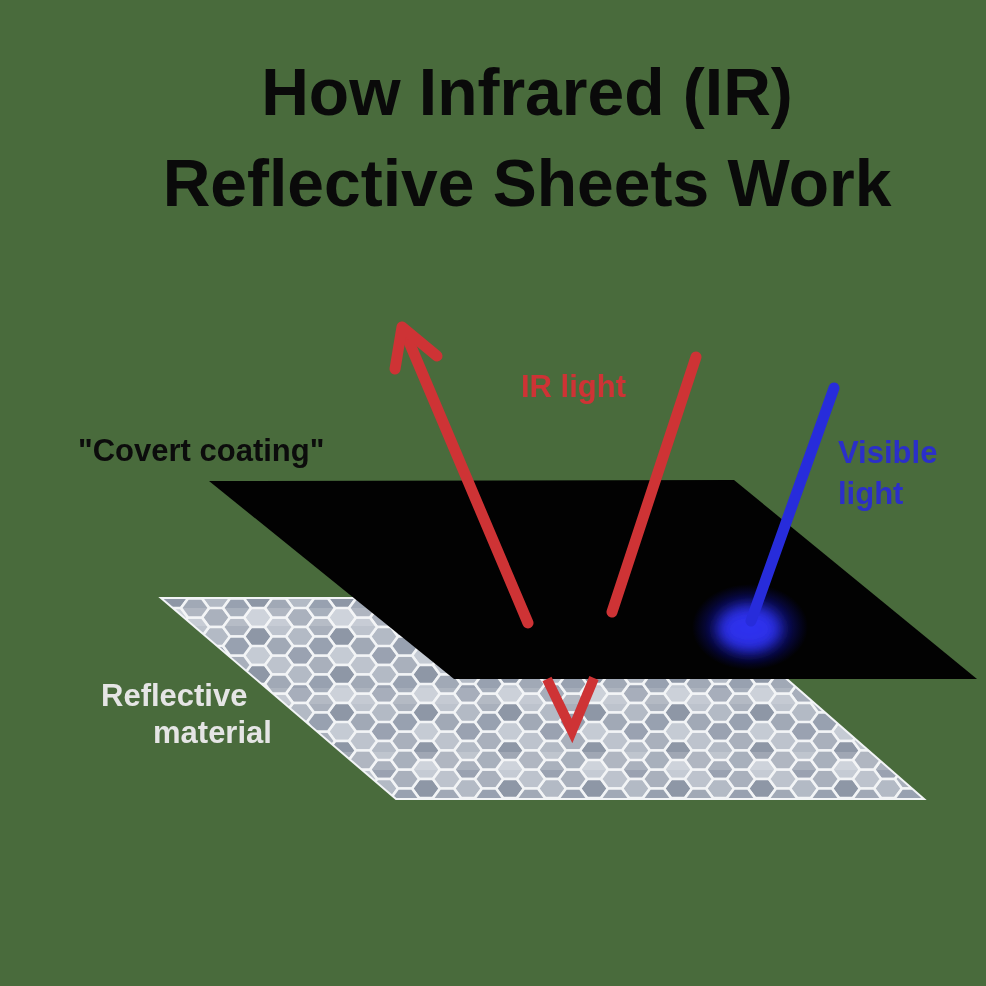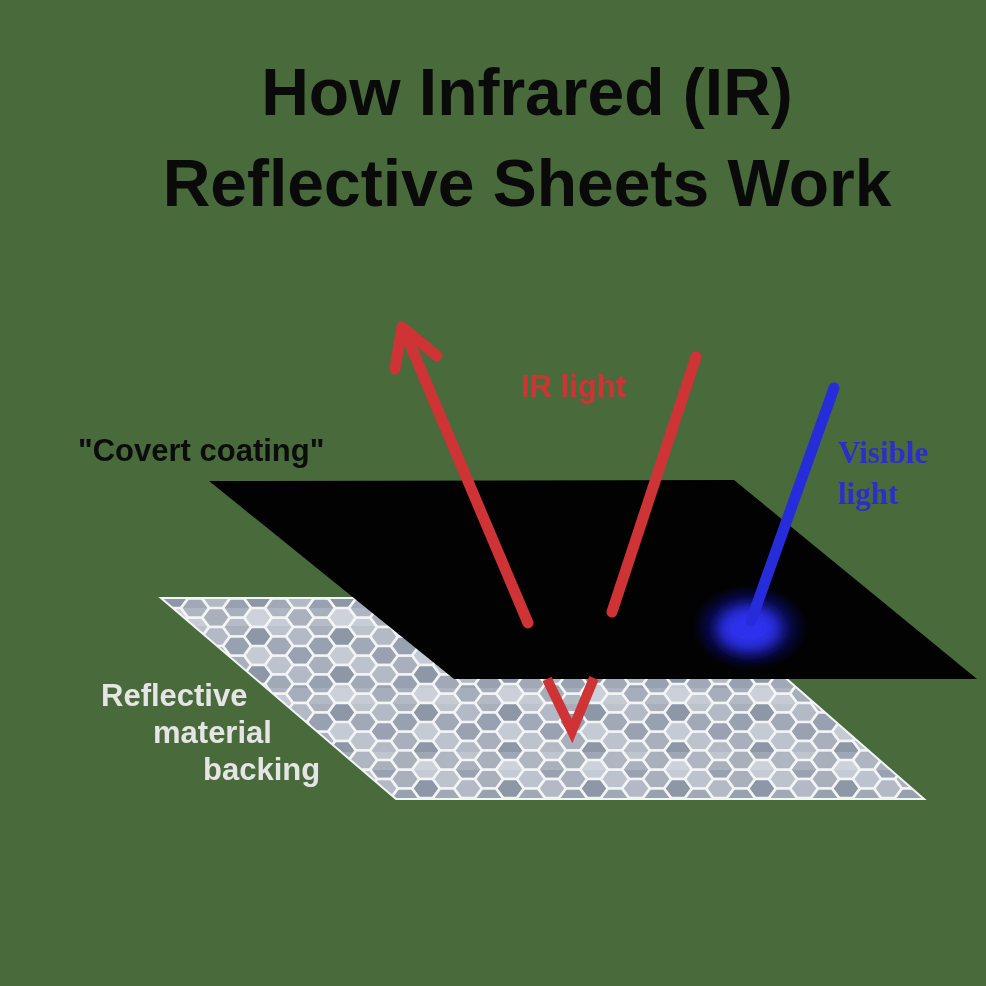--- a/index.html
+++ b/index.html
@@ -22,21 +22,21 @@
   .lbl-covert{
     left:44px;top:430px;
     font-size:31px;line-height:41px;color:#0c0c0c;
   }
   .lbl-ir{
     left:487px;top:367px;
     font-size:31px;line-height:40px;color:#ce3335;
   }
   .lbl-visible{
     left:804px;top:432px;
-    font-size:31px;line-height:41px;color:#2b2fc9;font-family:Liberation Serif, serif;
+    font-size:31px;line-height:41px;color:#2b2fc9;
   }
   .lbl-backing{
     left:67px;top:677px;
     font-size:31px;line-height:37px;color:#e5e5e5;
   }
   .lbl-backing .indent-1{padding-left:52px;}
   .lbl-backing .indent-2{padding-left:102px;}
 </style>
 </head>
 <body>
@@ -110,16 +110,15 @@
   <div class="lbl lbl-ir">IR light</div>
 
   <div class="lbl lbl-visible">
     <div>Visible</div>
     <div>light</div>
   </div>
 
   <div class="lbl lbl-backing">
     <div>Reflective</div>
     <div class="indent-1">material</div>
-    <div class="indent-2">backing</div>
   </div>
 
 </div>
 
 </body></html>

